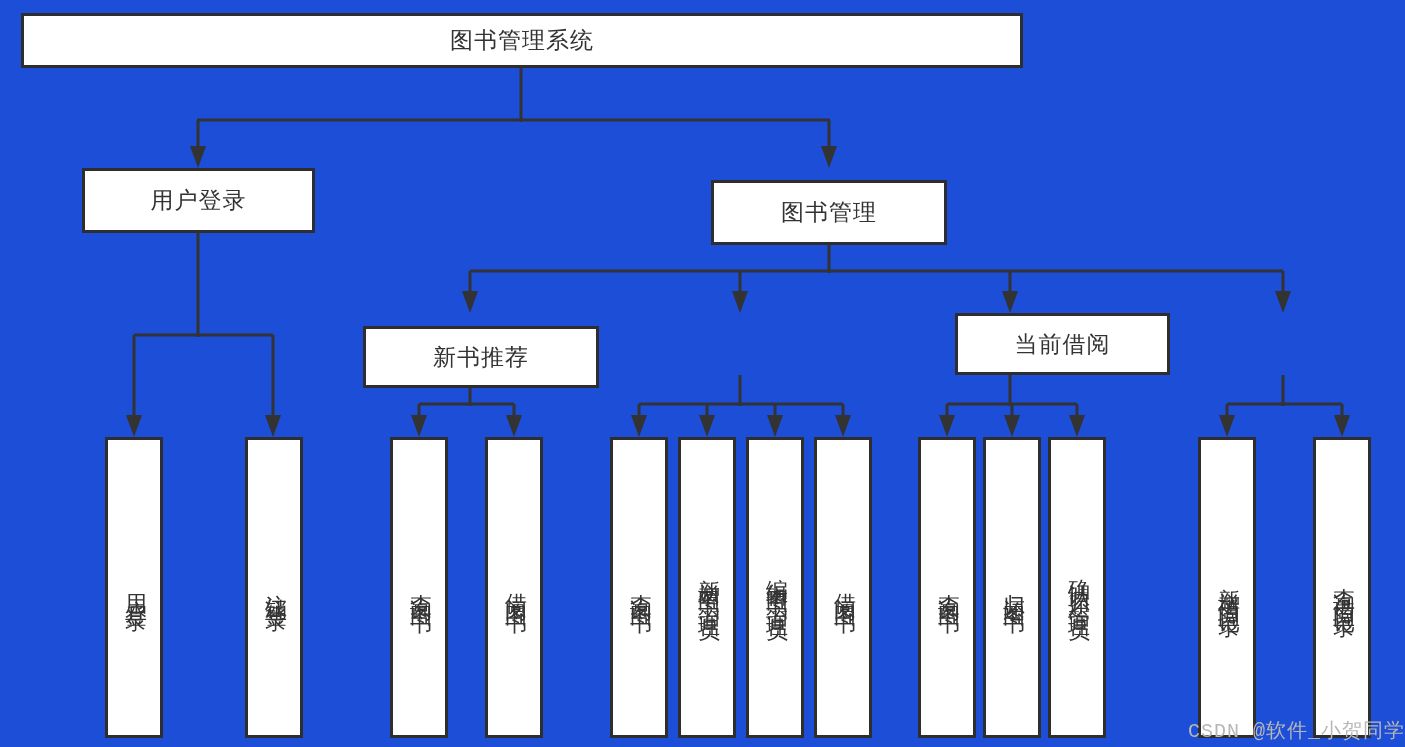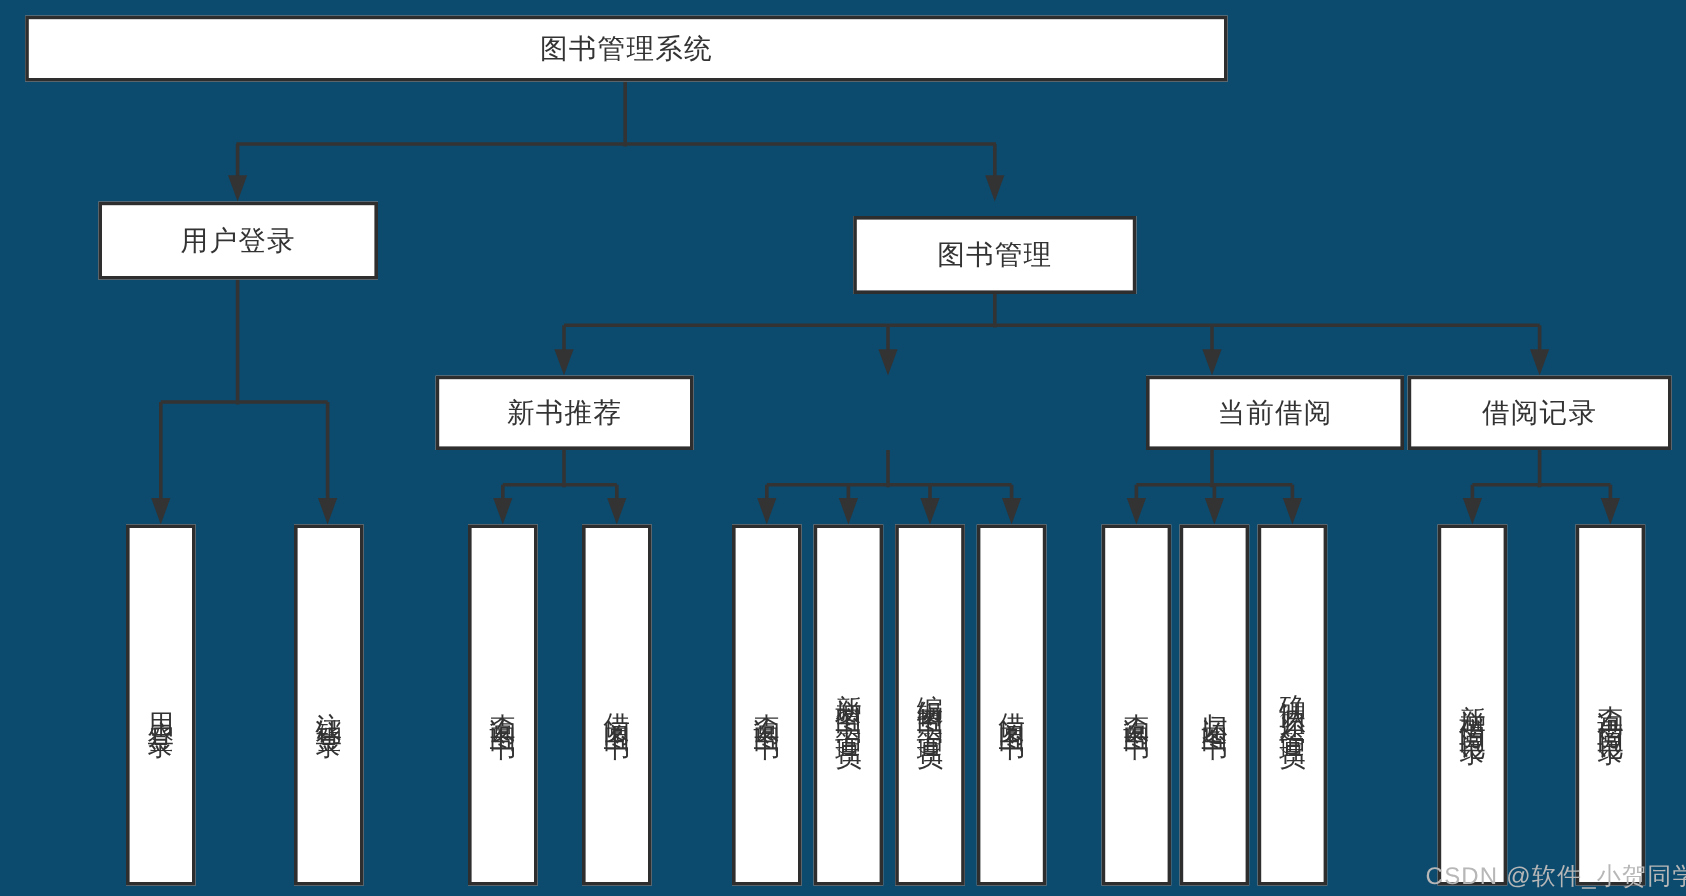--- a/index.html
+++ b/index.html
@@ -1,20 +1,20 @@
 <!DOCTYPE html>
 <html><head>
 <meta charset="utf-8">
 <style>
   html,body{margin:0;padding:0;background:#ffffff;}
   .canvas{
     position:relative;
     width:1405px;height:747px;
-    background:#0c4a6e;
-    font-family:Liberation Sans, sans-serif;
+    background:#1d4ed8;
+    font-family:Liberation Mono, monospace;
     color:#333333;
     overflow:hidden;
   }
   svg.wires{position:absolute;left:0;top:0;width:1405px;height:747px;pointer-events:none;}
   .node{
     position:absolute;
     box-sizing:border-box;
     border:3px solid #2e2e2e;
     background:#ffffff;
     display:flex;
@@ -30,21 +30,21 @@
     text-orientation:mixed;
     font-size:22px;
     letter-spacing:6px;
     line-height:52px;
     padding:4px 0;
   }
   
   .p-root {left:21px;  top:13px;  width:1002px; height:55px;}
   .p-user {left:82px;  top:168px; width:233px;  height:65px;}
   .p-mgmt {left:711px; top:168px; width:236px;  height:65px;margin-top:12px;}
-  .p-l3-0 {left:363px; top:313px; width:215px;  height:62px;}
+  .p-l3-0 {left:363px; top:326px; width:236px;  height:62px;}
   .p-l3-1 {left:633px; top:313px; width:215px;  height:62px;}
   .p-l3-2 {left:955px; top:313px; width:215px;  height:62px;}
   .p-l3-3 {left:1173px;top:313px; width:220px;  height:62px;}
   .leafpos{top:437px;height:301px;width:58px;}
   .p-u1{left:105px}  .p-u2{left:245px}
   .p-n1{left:390px}  .p-n2{left:485px}
   .p-b1{left:610px}  .p-b2{left:678px} .p-b3{left:746px} .p-b4{left:814px}
   .p-c1{left:918px}  .p-c2{left:983px} .p-c3{left:1048px}
   .p-r1{left:1198px} .p-r2{left:1313px}
   .watermark{
@@ -95,21 +95,20 @@
     </g>
   </svg>
 
   <div class="node p-root">图书管理系统</div>
 
   <div class="node p-user">用户登录</div>
   <div class="node p-mgmt">图书管理</div>
 
   <div class="node p-l3-0">新书推荐</div>
   <div class="node p-l3-2">当前借阅</div>
-  <div class="node p-l3-3">借阅记录</div>
 
   <div class="node leaf leafpos p-u1">用户登录</div>
   <div class="node leaf leafpos p-u2">注销登录</div>
 
   <div class="node leaf leafpos p-n1">查询图书</div>
   <div class="node leaf leafpos p-n2">借阅图书</div>
 
   <div class="node leaf leafpos p-b1">查询图书</div>
   <div class="node leaf leafpos p-b2">新增图书（管理员）</div>
   <div class="node leaf leafpos p-b3">编辑图书（管理员）</div>

